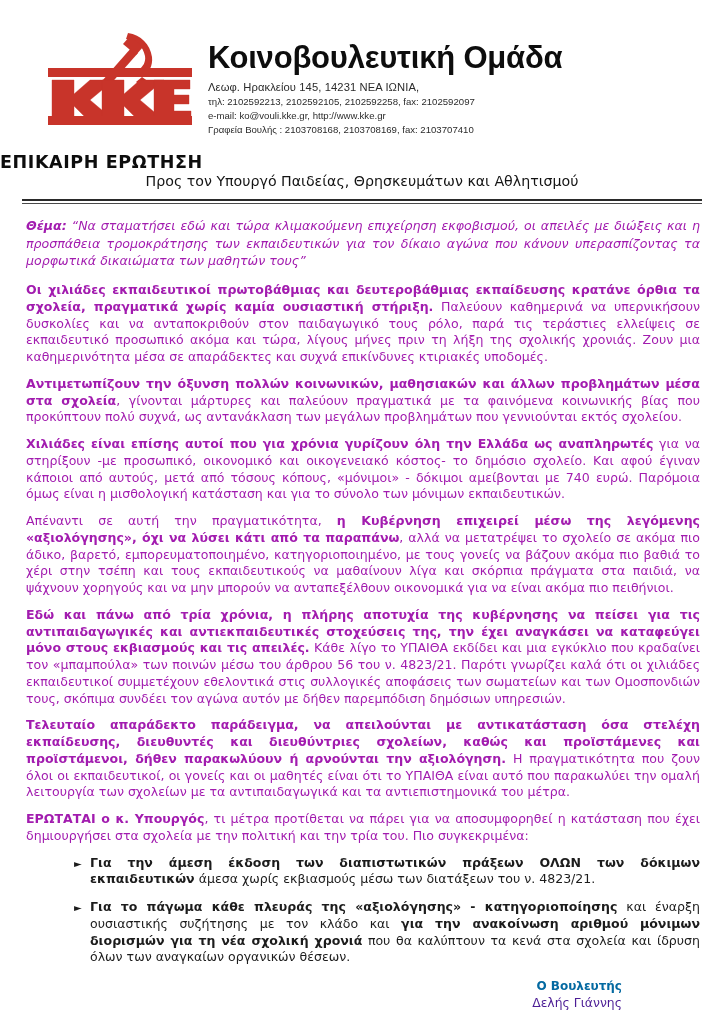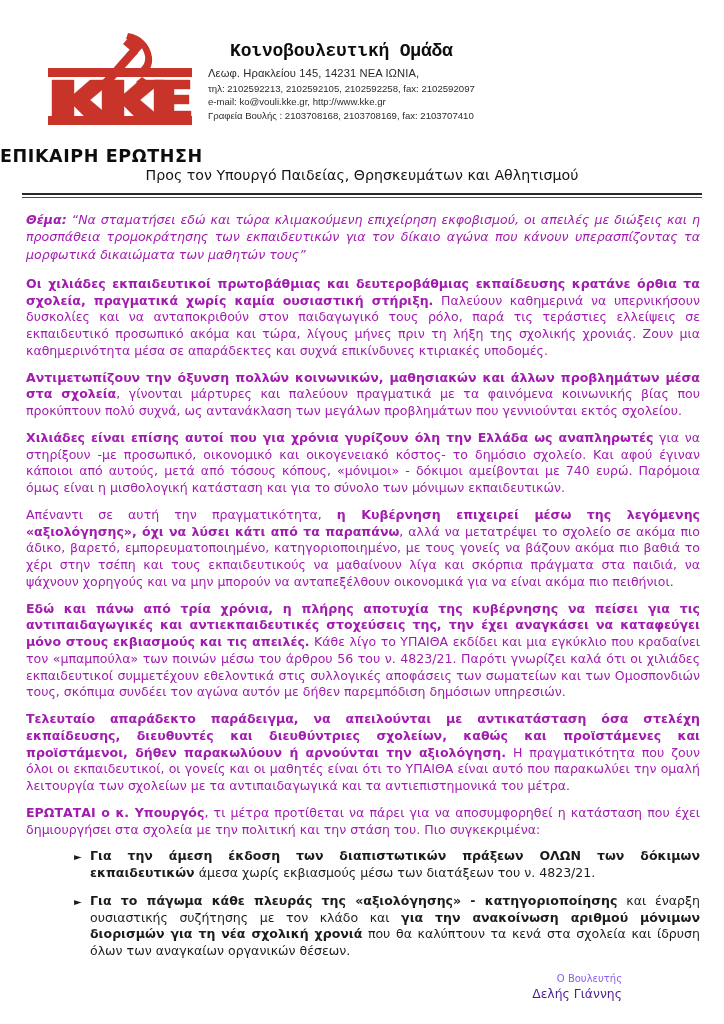--- a/index.html
+++ b/index.html
@@ -35,22 +35,22 @@
     flex: 0 0 148px;
     padding-top: 2px;
   }
   .logo-svg { display: block; }
 
   .org-block {
     padding-left: 14px;
     padding-top: 14px;
   }
   .org-title {
-    font-family: Liberation Mono, monospace;
-    font-size: 18px;
+    font-family: Liberation Sans, sans-serif;
+    font-size: 31px;
     font-weight: bold;
     letter-spacing: -0.2px;
     line-height: 1.05;
     color: #0d0d0d;
     margin: 0 0 5px 0;
     white-space: nowrap;
     text-align: center;
   }
   .org-line {
     font-family: Liberation Sans, sans-serif;
@@ -129,23 +129,23 @@
     line-height: 1.5;
   }
 
   
   .signature {
     margin-top: 13px;
     padding-right: 78px;
     text-align: right;
   }
   .sig-role {
-    font-size: 10px;
-    font-weight: normal;
-    color: #8b5cf6;
+    font-size: 12px;
+    font-weight: bold;
+    color: #0369a1;
     margin-bottom: 2px;
   }
   .sig-name {
     font-size: 12.4px;
     color: #4c1d95;
   }
 </style>
 </head>
 <body>
 
@@ -221,21 +221,21 @@
 
     <p class="para">
       <span class="b">Εδώ και πάνω από τρία χρόνια, η πλήρης αποτυχία της κυβέρνησης να πείσει για τις αντιπαιδαγωγικές και αντιεκπαιδευτικές στοχεύσεις της, την έχει αναγκάσει να καταφεύγει μόνο στους εκβιασμούς και τις απειλές.</span><span> Κάθε λίγο το ΥΠΑΙΘΑ εκδίδει και μια εγκύκλιο που κραδαίνει τον «μπαμπούλα» των ποινών μέσω του άρθρου 56 του ν. 4823/21. Παρότι γνωρίζει καλά ότι οι χιλιάδες εκπαιδευτικοί συμμετέχουν εθελοντικά στις συλλογικές αποφάσεις των σωματείων και των Ομοσπονδιών τους, σκόπιμα συνδέει τον αγώνα αυτόν με δήθεν παρεμπόδιση δημόσιων υπηρεσιών.</span>
     </p>
 
     <p class="para">
       <span class="b">Τελευταίο απαράδεκτο παράδειγμα, να απειλούνται με αντικατάσταση όσα στελέχη εκπαίδευσης, διευθυντές και διευθύντριες σχολείων, καθώς και προϊστάμενες και προϊστάμενοι, δήθεν παρακωλύουν ή αρνούνται την αξιολόγηση.</span><span> Η πραγματικότητα που ζουν όλοι οι εκπαιδευτικοί, οι γονείς και οι μαθητές είναι ότι το ΥΠΑΙΘΑ είναι αυτό που παρακωλύει την ομαλή λειτουργία των σχολείων με τα αντιπαιδαγωγικά και τα  αντιεπιστημονικά του μέτρα.</span>
     </p>
 
     <p class="para">
-      <span class="b">ΕΡΩΤΑΤΑΙ ο κ. Υπουργός</span><span>, τι μέτρα προτίθεται να πάρει για να αποσυμφορηθεί η κατάσταση που έχει δημιουργήσει στα σχολεία με την πολιτική και την στάση του. Πιο συγκεκριμένα:</span>
+      <span class="b">ΕΡΩΤΑΤΑΙ ο κ. Υπουργός</span><span>, τι μέτρα προτίθεται να πάρει για να αποσυμφορηθεί η κατάσταση που έχει δημιουργήσει στα σχολεία με την πολιτική και την τρία του. Πιο συγκεκριμένα:</span>
     </p>
 
     <ul class="demands">
       <li>
         <span class="tri">►</span><span class="b">Για την άμεση έκδοση των διαπιστωτικών πράξεων ΟΛΩΝ των δόκιμων εκπαιδευτικών</span><span> άμεσα χωρίς εκβιασμούς μέσω των διατάξεων του ν. 4823/21.</span>
       </li>
       <li>
         <span class="tri">►</span><span class="b">Για το πάγωμα κάθε πλευράς της «αξιολόγησης» - κατηγοριοποίησης</span><span> και έναρξη ουσιαστικής συζήτησης με τον κλάδο και </span><span class="b">για την ανακοίνωση αριθμού μόνιμων διορισμών για τη νέα σχολική χρονιά</span><span> που θα καλύπτουν τα κενά στα σχολεία και ίδρυση όλων των αναγκαίων οργανικών θέσεων.</span>
       </li>
     </ul>

